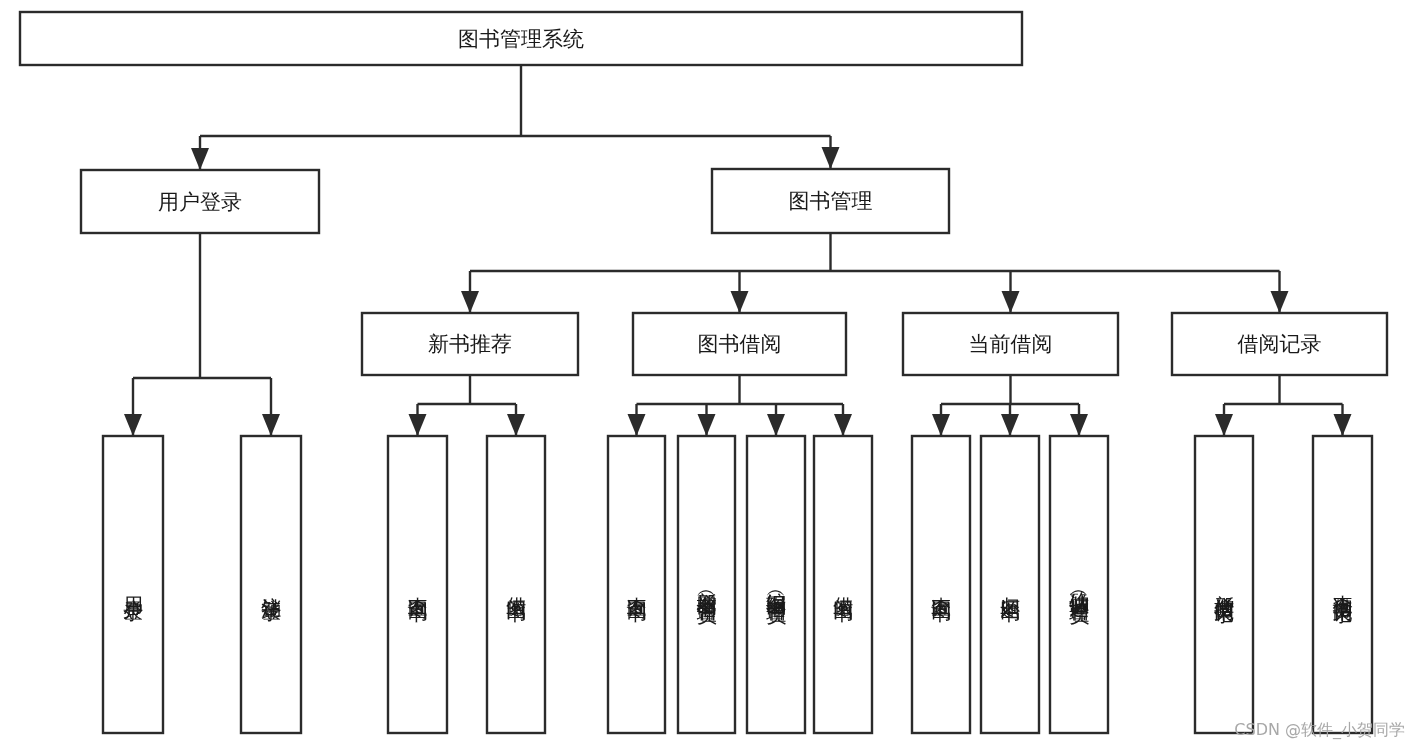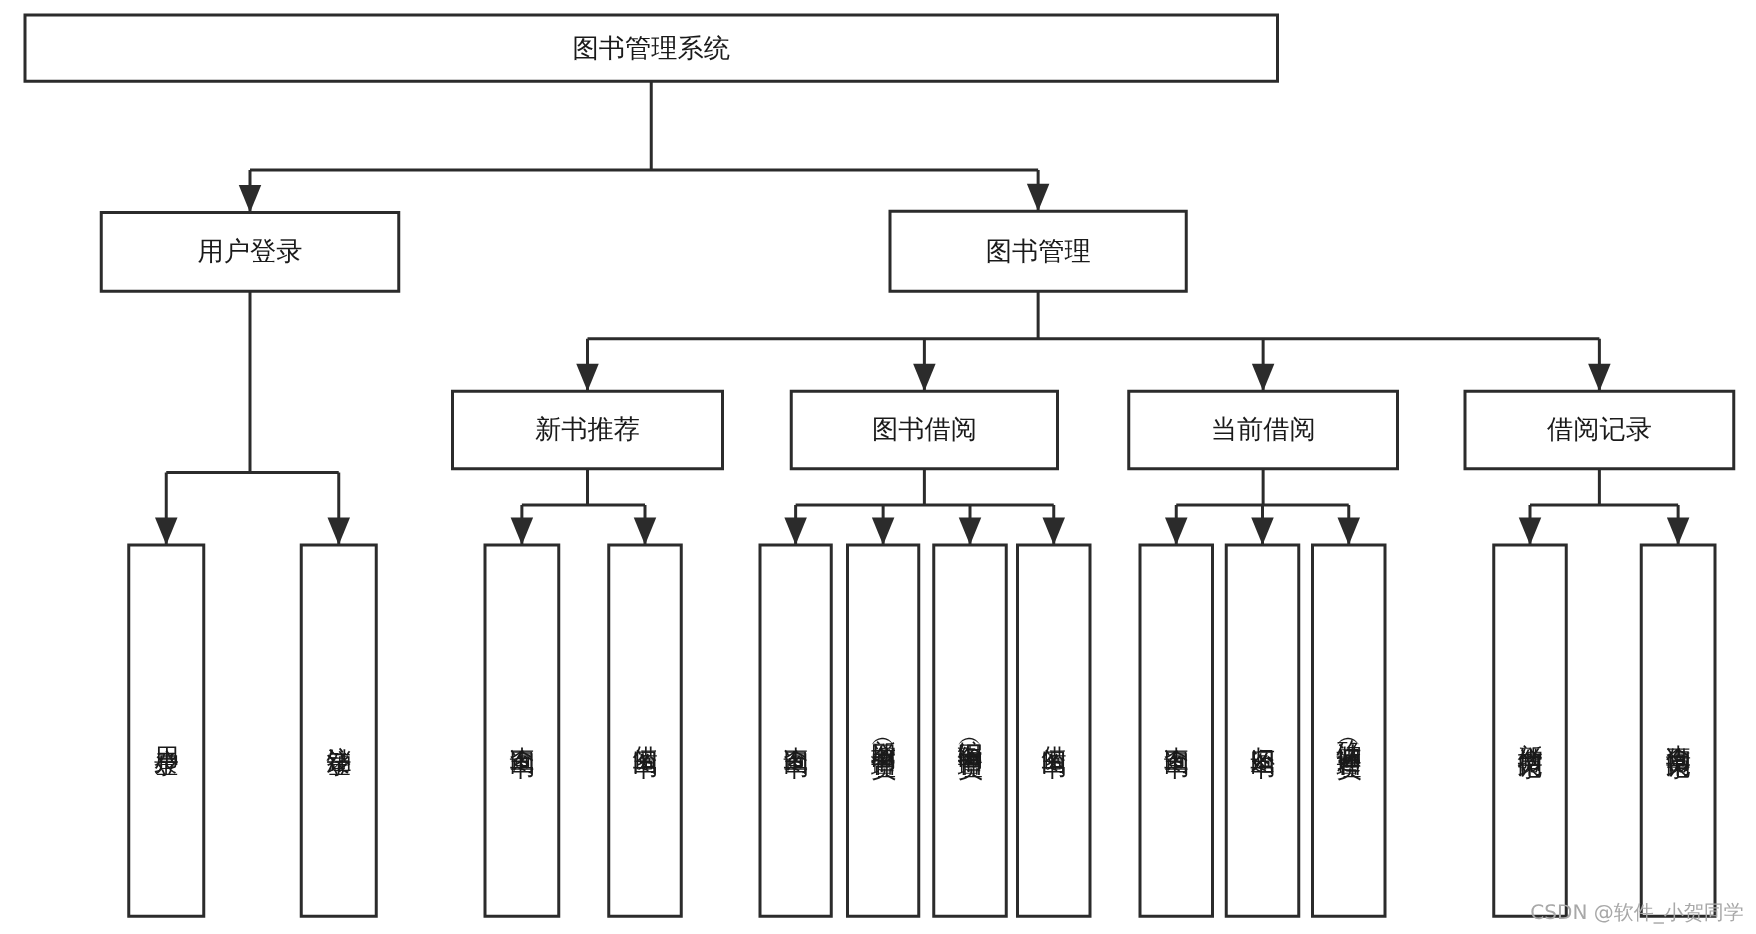--- a/index.html
+++ b/index.html
@@ -60,21 +60,21 @@
     color: #1a1a1a;
     display: flex;
     align-items: center;
     justify-content: center;
     text-align: center;
     white-space: normal;
     pointer-events: none;
   }
   .watermark {
     position: absolute;
-    right: 10px;
+    right: 0;
     bottom: 6px;
     font-family: "DejaVu Sans", "Liberation Sans", sans-serif;
     font-size: 16px;
     color: #a8a8a8;
     white-space: nowrap;
   }
 </style>
 </head>
 <body>
 

